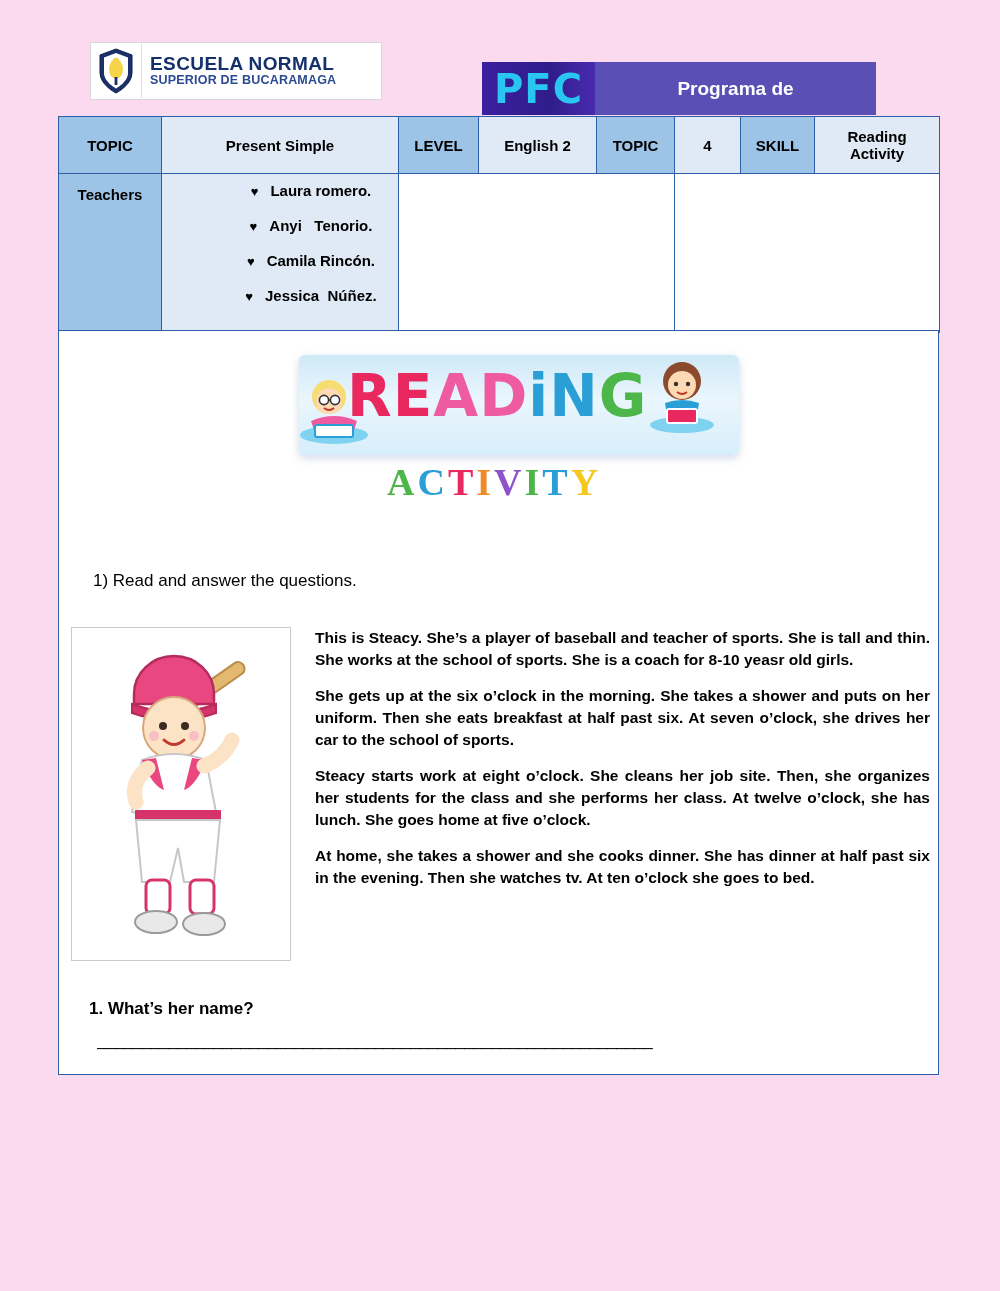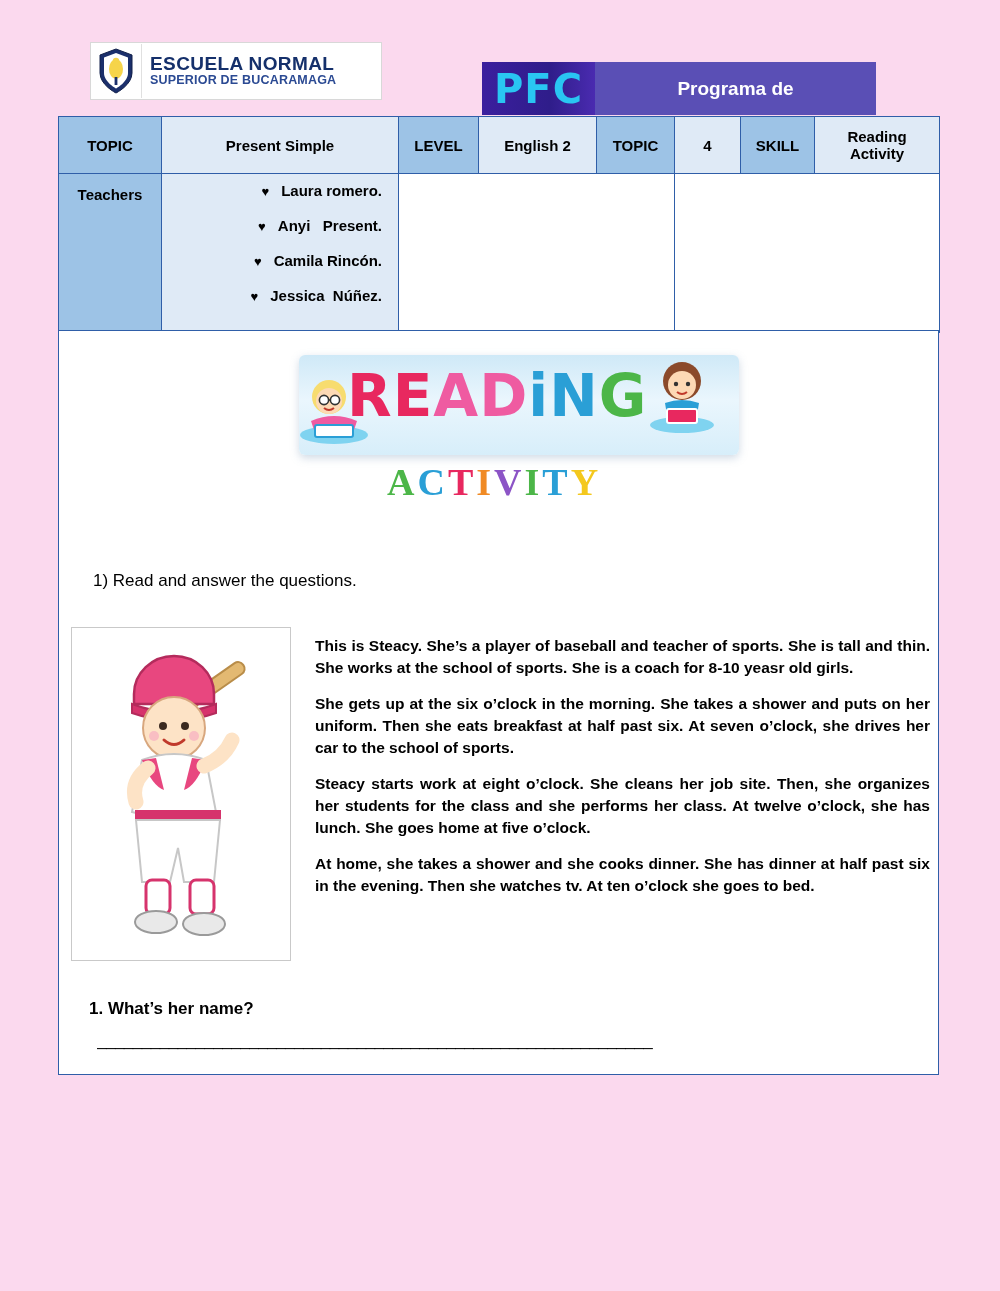--- a/index.html
+++ b/index.html
@@ -128,22 +128,22 @@
     padding-top: 12px !important;
   }
   .teacher-list {
     background: #dfeaf6;
     padding: 8px 0 10px 0;
     height: 100%;
   }
   .teacher-item {
     font-size: 15px;
     font-weight: bold;
-    text-align: right;
-    padding: 9px 16px 9px 62px;
+    text-align: center;
+    padding: 9px 0 9px 62px;
     color: #000;
     white-space: pre;
   }
   .teacher-item .heart {
     color: #000;
     margin-right: 12px;
     font-size: 13px;
   }
   td.teacher-wrap {
     padding: 0 !important;
@@ -224,21 +224,21 @@
   .photo {
     position: absolute;
     left: 12px; top: 296px;
     width: 218px; height: 332px;
     background: #ffffff;
     border: 1px solid #c9c9c9;
     overflow: hidden;
   }
   .reading-text {
     position: absolute;
-    left: 256px; top: 304px;
+    left: 256px; top: 296px;
     width: 615px;
     font-size: 15.5px;
     font-weight: bold;
     color: #000;
     line-height: 1.42;
     text-align: justify;
   }
   .reading-text p { margin: 0 0 14px 0; }
 
   .question {
@@ -313,21 +313,21 @@
       <td class="hdr-blue">TOPIC</td>
       <td class="val-light">4</td>
       <td class="hdr-blue">SKILL</td>
       <td class="val-light">Reading Activity</td>
     </tr>
     <tr>
       <td class="teachers-cell">Teachers</td>
       <td class="teacher-wrap">
         <div class="teacher-list">
           <div class="teacher-item"><span class="heart">♥</span><span>Laura romero.</span></div>
-          <div class="teacher-item"><span class="heart">♥</span><span>Anyi   Present.</span></div>
+          <div class="teacher-item"><span class="heart">♥</span><span>Anyi   Tenorio.</span></div>
           <div class="teacher-item"><span class="heart">♥</span><span>Camila Rincón.</span></div>
           <div class="teacher-item"><span class="heart">♥</span><span>Jessica  Núñez.</span></div>
         </div>
       </td>
       <td class="blank" colspan="3"></td>
       <td class="blank" colspan="3"></td>
     </tr>
   </tbody>
     </table>
 

